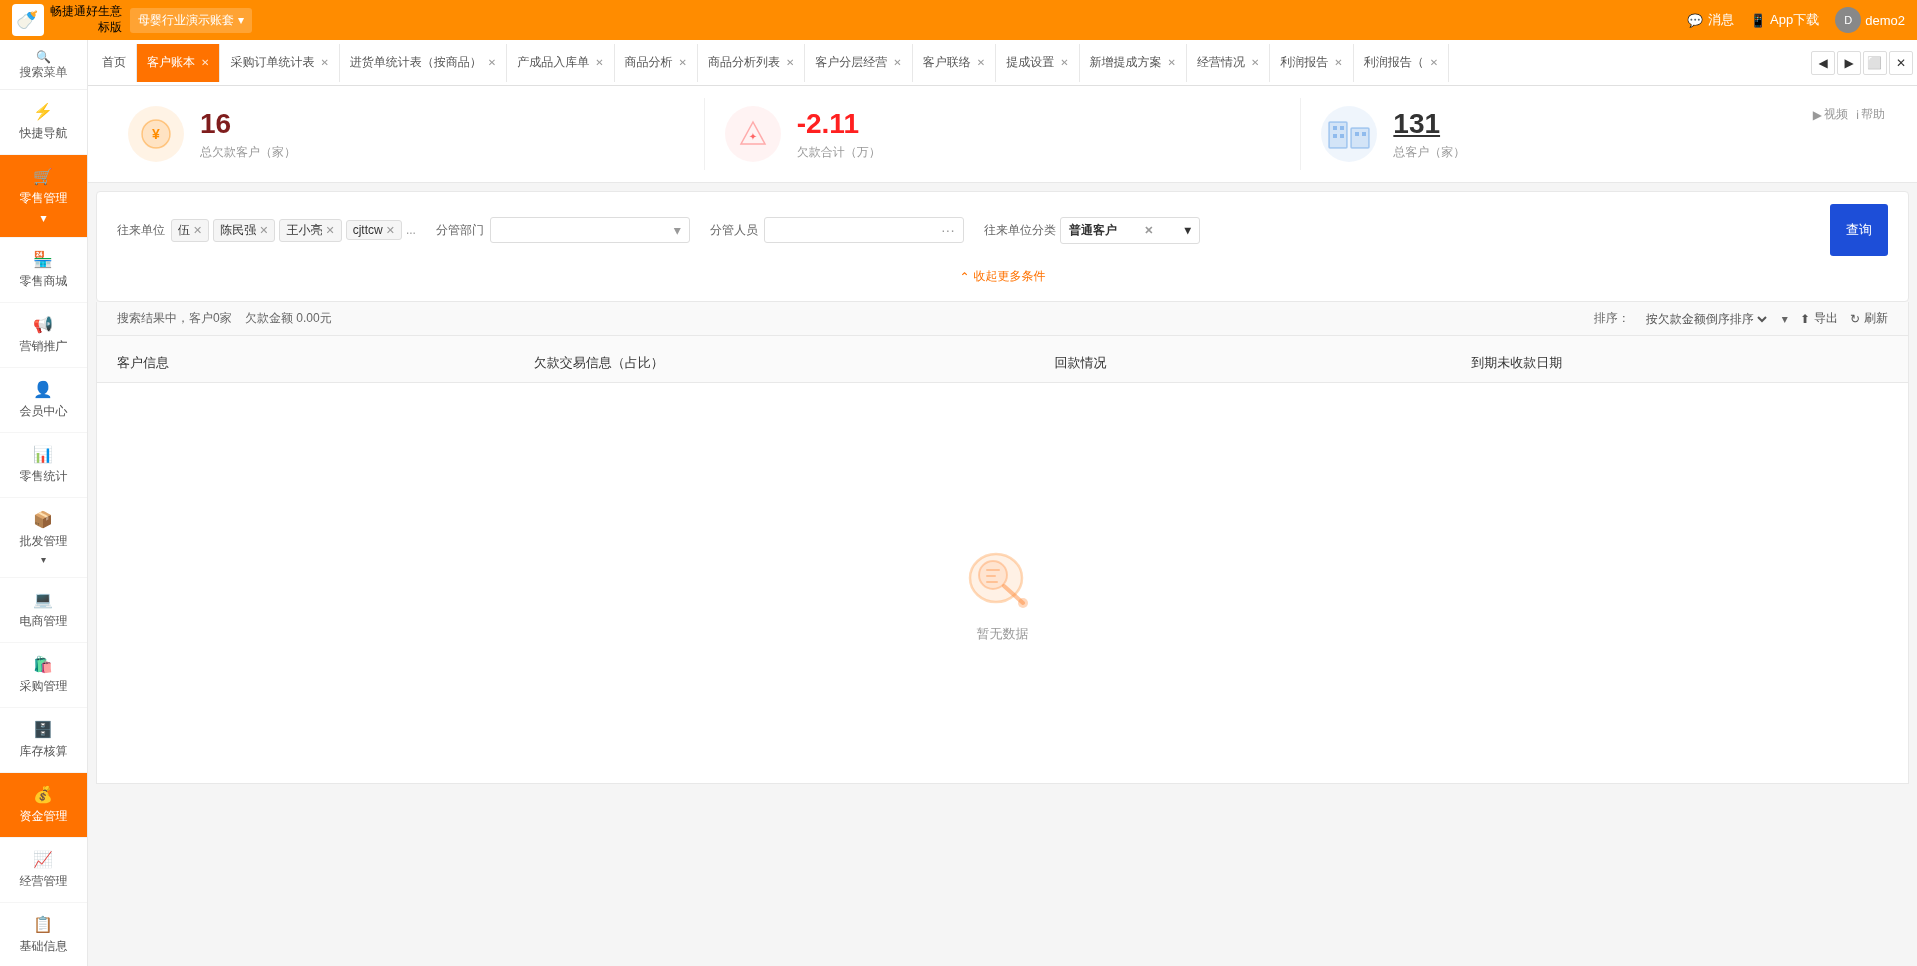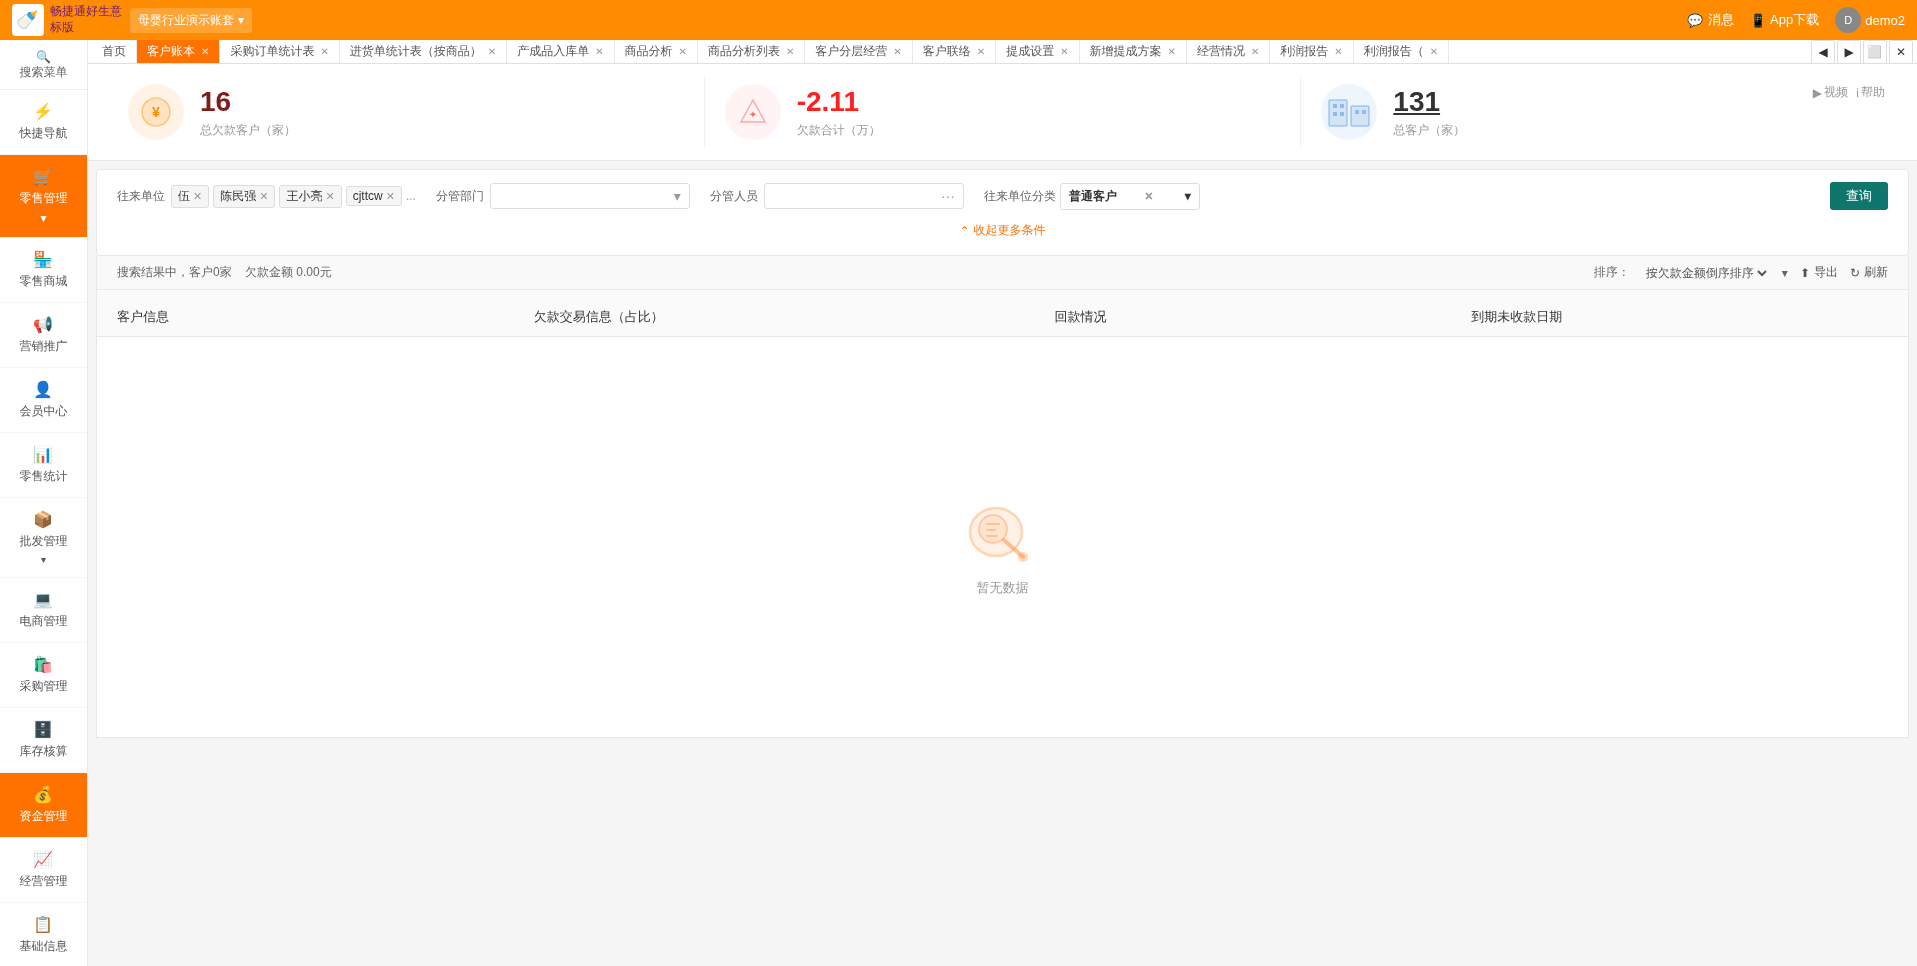--- a/index.html
+++ b/index.html
@@ -10,21 +10,21 @@
       height: 40px;
       background: #ff8c00;
       display: flex;
       align-items: center;
       padding: 0 12px;
       justify-content: space-between;
     }
     .top-bar-left { display: flex; align-items: center; gap: 8px; }
     .logo-area { display: flex; align-items: center; gap: 6px; }
     .logo-icon { width: 32px; height: 32px; background: #fff; border-radius: 4px; display: flex; align-items: center; justify-content: center; font-size: 18px; color: #ff8c00; }
-    .logo-text { color: #701a75; font-size: 12px; line-height: 1.3; }
+    .logo-text { color: #000000; font-size: 12px; line-height: 1.3; text-align: right; }
     .company-selector { background: rgba(255,255,255,0.2); border: none; color: #fff; padding: 4px 8px; border-radius: 3px; font-size: 12px; cursor: pointer; display: flex; align-items: center; gap: 4px; }
     .top-bar-right { display: flex; align-items: center; gap: 16px; color: #fff; font-size: 13px; }
     .top-bar-right .item { display: flex; align-items: center; gap: 4px; cursor: pointer; }
     .avatar { width: 26px; height: 26px; border-radius: 50%; background: #ccc; overflow: hidden; display: flex; align-items: center; justify-content: center; font-size: 11px; color: #fff; background: #888; }
 
     
     .app-layout { display: flex; height: calc(966px - 40px); }
 
     
     .sidebar {
@@ -64,21 +64,21 @@
     
     .main-area { flex: 1; display: flex; flex-direction: column; overflow: hidden; }
 
     
     .tab-bar {
       background: #fff;
       border-bottom: 1px solid #e0e0e0;
       display: flex;
       align-items: center;
       padding: 0 4px;
-      height: 24px;
+      height: 46px;
       overflow: hidden;
     }
     .tab-item {
       display: flex;
       align-items: center;
       gap: 4px;
       padding: 0 10px;
       height: 38px;
       font-size: 12px;
       color: #555;
@@ -154,22 +154,22 @@
     .select-wrapper { position: relative; display: inline-flex; align-items: center; }
     .select-wrapper::after { content: '▾'; position: absolute; right: 6px; font-size: 10px; color: #999; pointer-events: none; }
     .filter-input-wrapper {
       border: 1px solid #ddd; border-radius: 3px; padding: 4px 8px;
       font-size: 12px; color: #333; background: #fff; min-width: 200px;
       display: flex; align-items: center; justify-content: space-between;
     }
     .filter-input-placeholder { color: #bbb; }
     .filter-dots { color: #999; cursor: pointer; font-size: 14px; }
     .filter-btn {
-      background: #0f766e; color: #fff; border: none; border-radius: 3px;
-      padding: 5px 16px; font-size: 13px; cursor: pointer; margin-left: auto;
+      background: #1d4ed8; color: #fff; border: none; border-radius: 3px;
+      padding: 17px 16px; font-size: 13px; cursor: pointer; margin-left: auto;
     }
     .collapse-btn {
       display: flex; align-items: center; gap: 4px; color: #ff7200; font-size: 12px;
       cursor: pointer; justify-content: center; padding: 4px;
     }
 
     
     .result-bar {
       display: flex; align-items: center; justify-content: space-between;
       padding: 8px 20px; margin: 0 8px;

